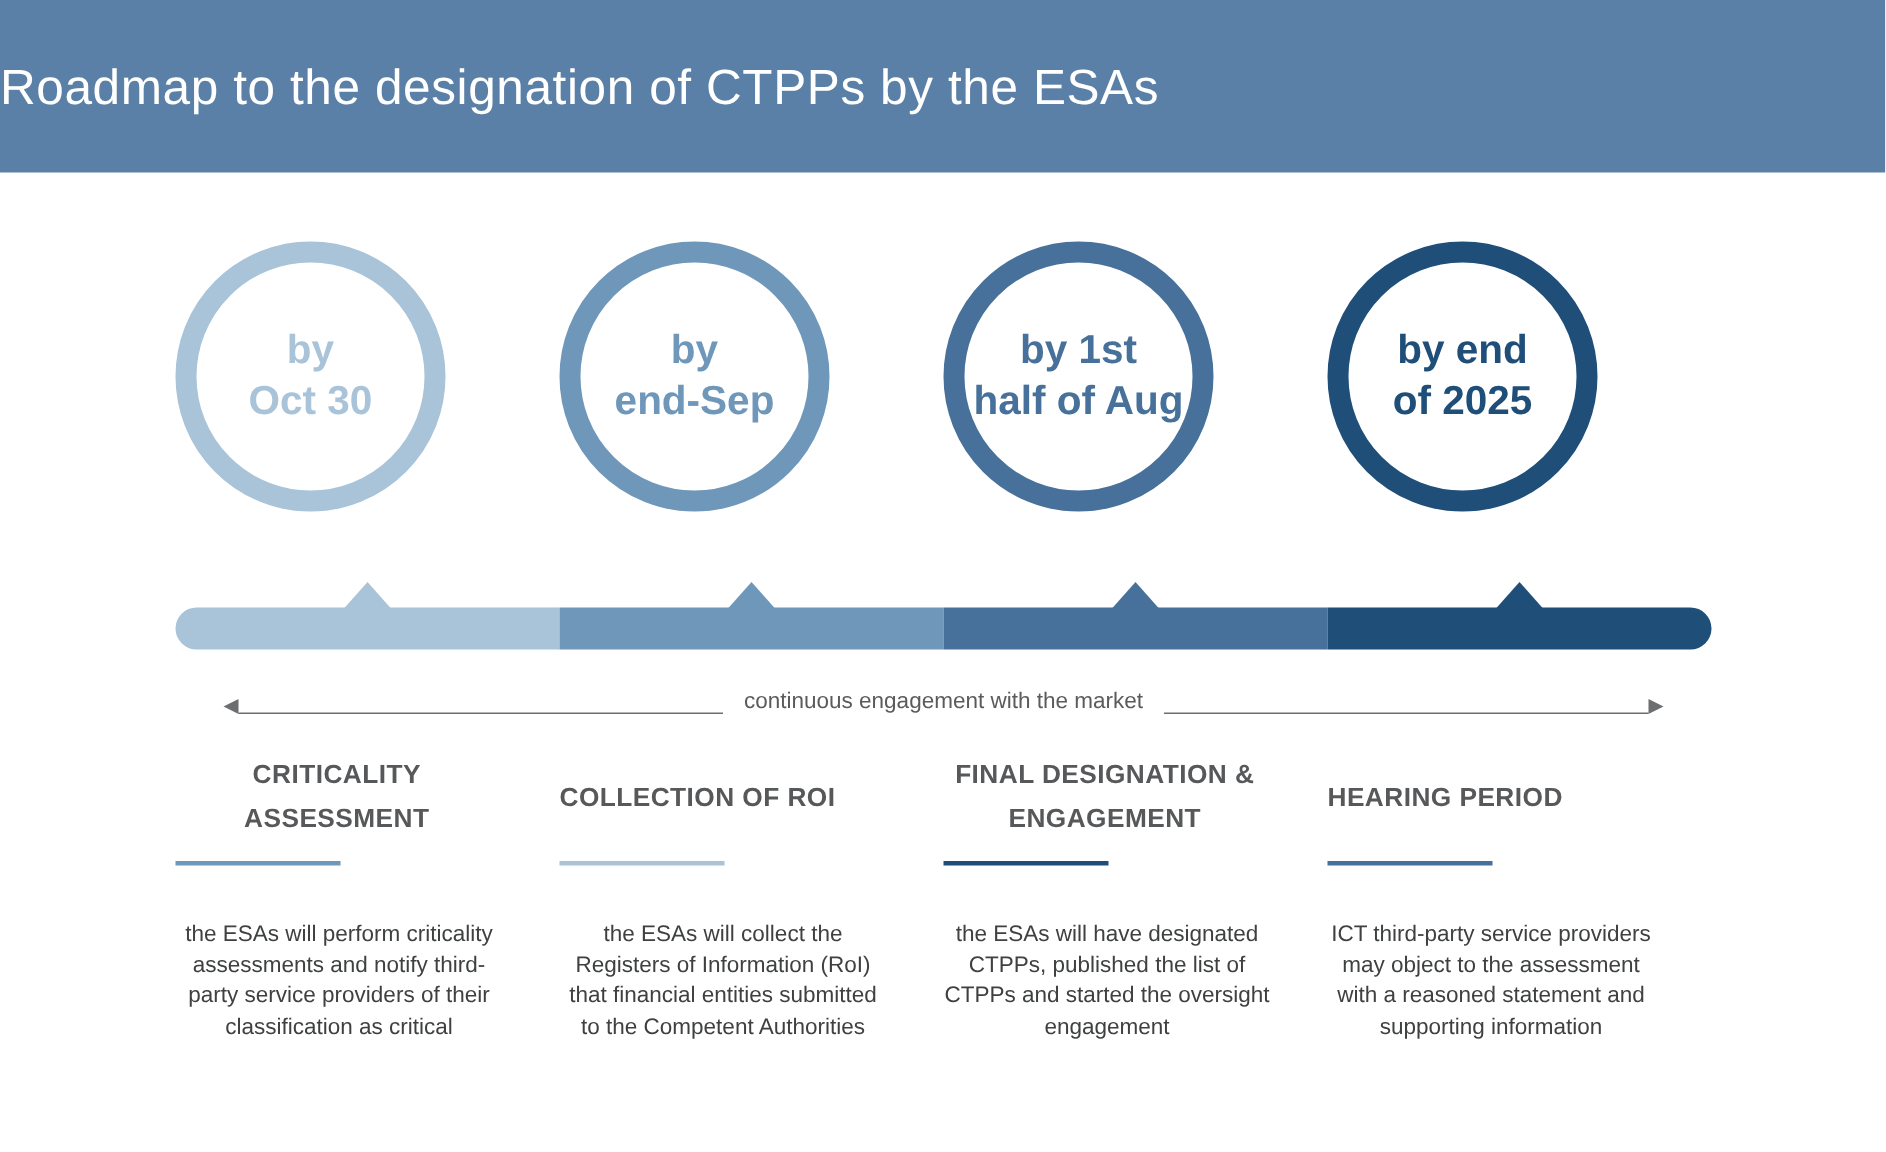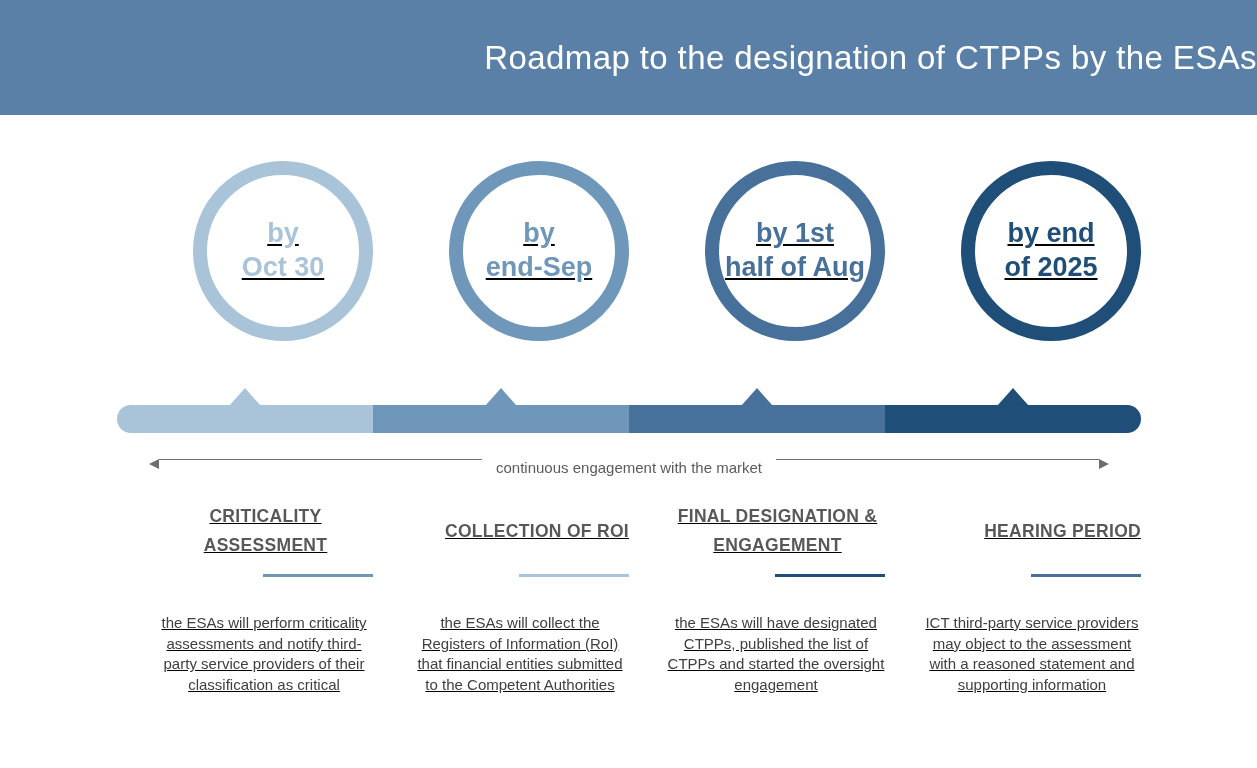--- a/index.html
+++ b/index.html
@@ -1,39 +1,39 @@
 <!DOCTYPE html>
 <html><head>
 <meta charset="utf-8">
 <style>
   * { margin:0; padding:0; box-sizing:border-box; }
   html,body { background:#ffffff; }
   body { font-family:"Liberation Sans", sans-serif; }
   .canvas { position:relative; width:1257px; height:768px; background:#ffffff; margin:0 auto; overflow:hidden; }
 
-  .banner { height:115px; background:var(--banner,#5b80a7); display:flex; align-items:center; justify-content:flex-end; }
+  .banner { height:115px; background:var(--banner,#5b80a7); display:flex; align-items:center; justify-content:flex-start; }
   .banner h1 { color:#ffffff; font-size:33px; font-weight:400; letter-spacing:0.4px; }
 
   .row { display:flex; margin-left:117px; width:1024px; }
-  .stage-col { width:256px; display:flex; flex-direction:column; align-items:flex-end;text-decoration:underline; }
+  .stage-col { width:256px; display:flex; flex-direction:column; align-items:flex-start; }
 
   .circles { margin-top:46px; }
   .circle { width:180px; height:180px; border:14px solid var(--c,#888); border-radius:50%;
             display:flex; flex-direction:column; align-items:center; justify-content:center;
             color:var(--c,#888); font-size:27px; font-weight:600; line-height:1.25; text-align:center; }
 
   .bar { margin:64px 0 0 117px; width:1024px; height:28px; display:flex; }
   .segment { width:256px; height:28px; background:var(--c,#888); position:relative; }
   .segment:first-child { border-radius:14px 0 0 14px; }
   .segment:last-child  { border-radius:0 14px 14px 0; }
   .tri { position:absolute; top:-17px; left:50%; transform:translateX(-50%); width:0; height:0;
          border-left:16px solid transparent; border-right:16px solid transparent;
          border-bottom:18px solid var(--c,#888); }
 
-  .engagement { margin:26px 0 0 117px; width:1024px; display:flex; align-items:flex-start;
+  .engagement { margin:26px 0 0 117px; width:1024px; display:flex; align-items:flex-end;
                 padding:0 32px; color:#5a5b5d; font-size:15px; }
   .engagement .line { flex:1; border-top:1px solid #6d6e70; }
   .engagement .label { padding:0 14px; white-space:nowrap; }
   .ah { width:0; height:0; border-top:5px solid transparent; border-bottom:5px solid transparent; }
   .ah.left  { border-right:10px solid #6d6e70; }
   .ah.right { border-left:10px solid #6d6e70; }
 
   .info { margin-top:22px; }
   .heading { height:66px; display:flex; align-items:center; justify-content:center; text-align:center;
              font-size:17.5px; font-weight:700; color:#57585a; letter-spacing:0.3px;

